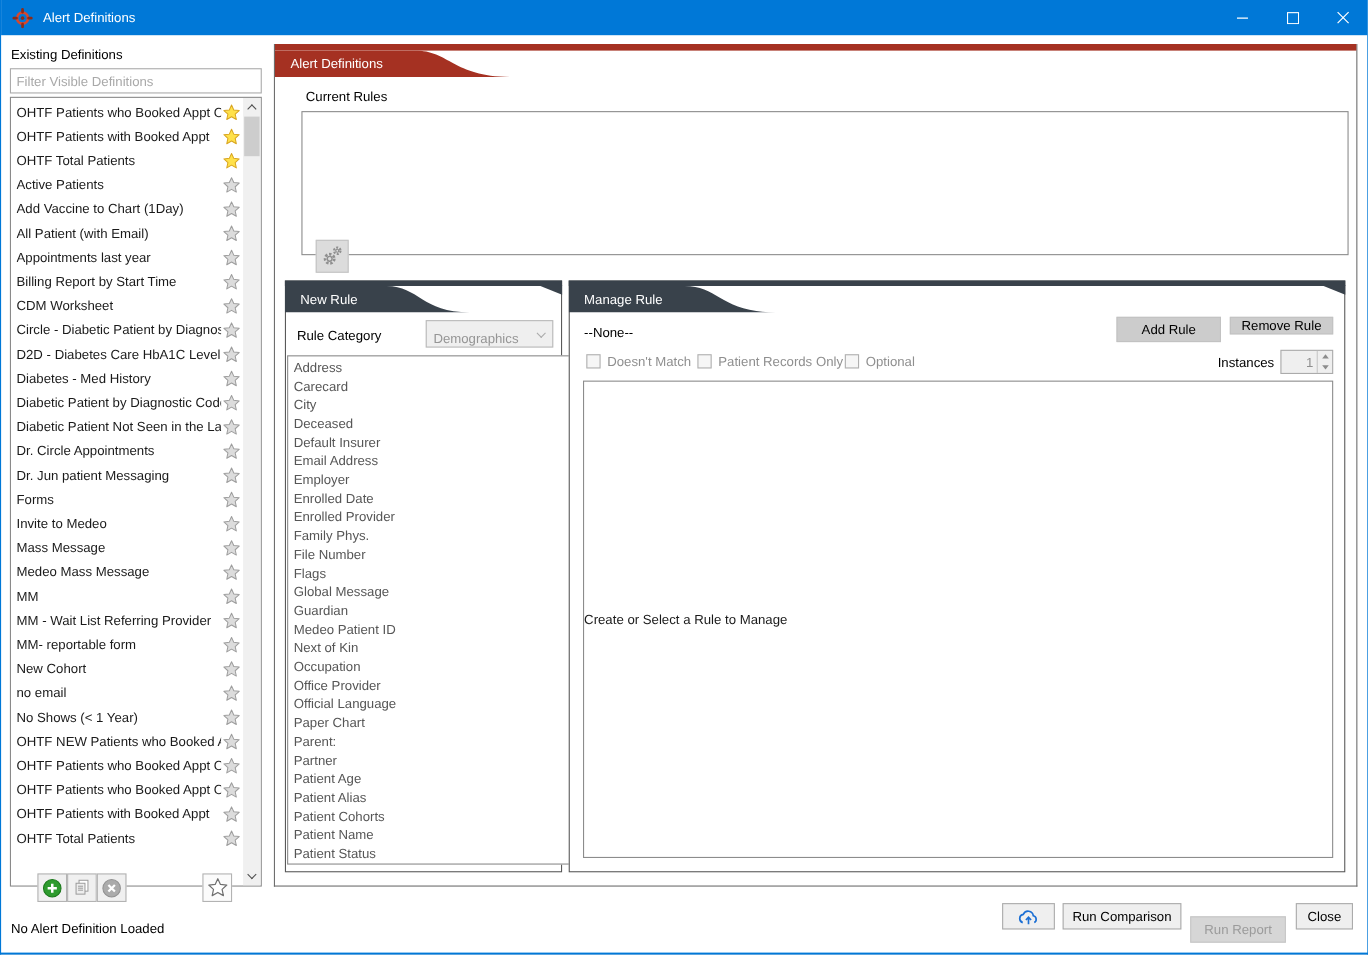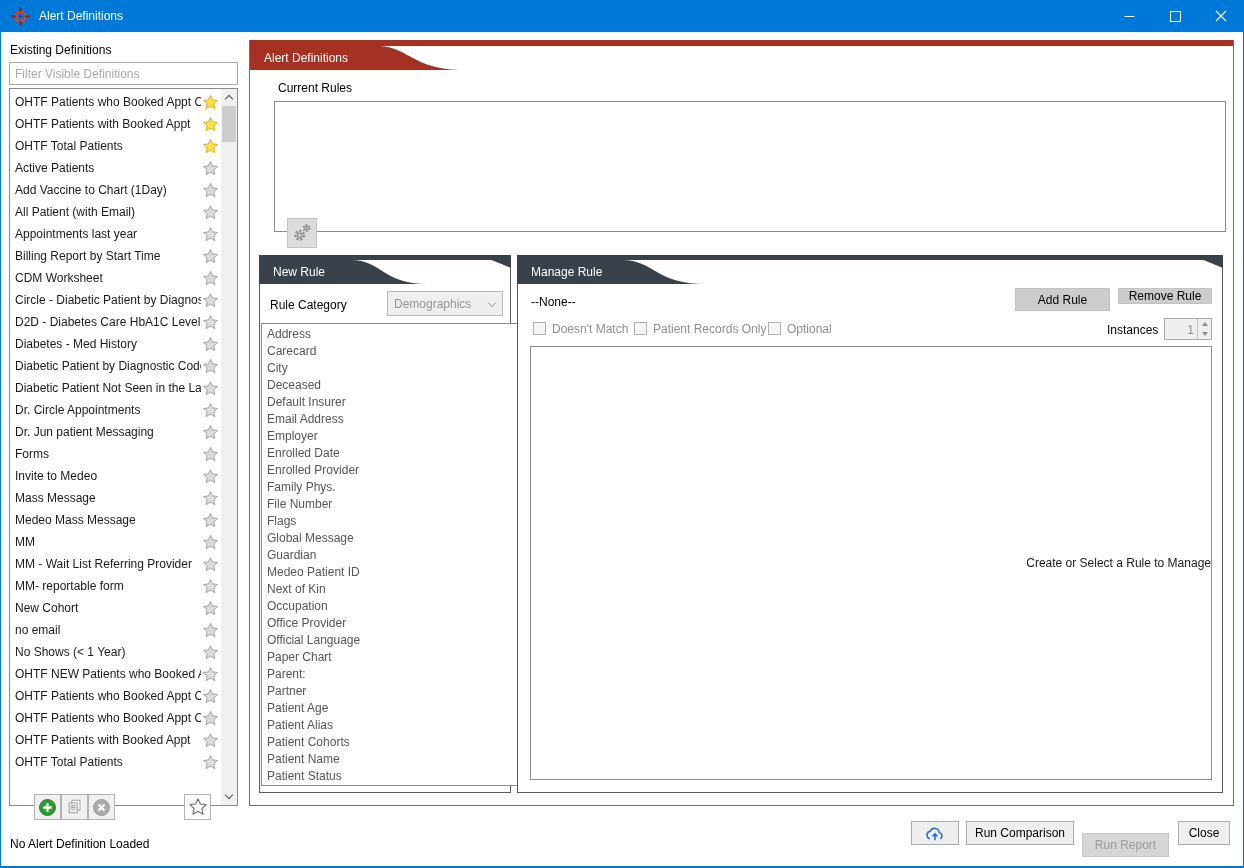--- a/index.html
+++ b/index.html
@@ -53,21 +53,21 @@
 
   
   .sub-panel { position:absolute; top:255px; border:1px solid #5A5A5A; background:#fff; }
   .panel-strip { position:absolute; left:-1px; top:-1px; height:5px; background:#39424B; }
   .fold { position:absolute; top:3px; width:0; height:0; border-top:9px solid #39424B; border-left:22px solid transparent; }
   .new-rule { left:258px; width:252px; height:538px; }
   .manage-rule { left:516px; width:706px; height:538px; }
 
   .rc-label { position:absolute; left:10px; top:42px; }
   .dropdown { position:absolute; left:127px; top:35px; width:116px; height:25px; background:#EFEFEF; border:1px solid #B9B9B9;
-              display:flex; align-items:center; padding:0 6px; color:#959595; }
+              display:flex; align-items:flex-end; padding:0 6px; color:#959595; }
   .dd-chev { position:absolute; right:7px; top:8px; width:6px; height:6px; border-left:1.4px solid #ABABAB; border-bottom:1.4px solid #ABABAB; transform:rotate(-45deg); }
 
   .cat-list { position:absolute; left:1px; top:67px; width:280px; height:463px; border:1px solid #8A8A8A; background:#fff; overflow:hidden; }
   .cat-items { position:absolute; left:0; top:2px; right:17px; }
   .cat-item { height:17px; line-height:17px; padding-left:5px; color:#565656; white-space:nowrap; overflow:hidden; }
 
   .none-label { position:absolute; left:13px; top:39px; }
   .btn { display:flex; align-items:center; justify-content:center; font:12px "Liberation Sans",sans-serif;
          background:#EFEFEF; border:1px solid #ABABAB; color:#000; }
   .btn.disabled { background:#CCCCCC; border-color:#C2C2C2; color:#000000; }
@@ -80,21 +80,21 @@
   .inst-label { position:absolute; left:589px; top:67px; color:#000; }
   .spinner { position:absolute; left:646px; top:62px; width:48px; height:22px; border:1px solid #ABABAB; background:#EFEFEF; }
   .spin-val { position:absolute; right:17px; top:4px; color:#8F8F8F; }
   .spin-btns { position:absolute; right:0; top:0; width:14px; height:100%; border-left:1px solid #C7C7C7; }
   .spin-up, .spin-dn { position:absolute; left:0; width:14px; height:10px; display:flex; align-items:center; justify-content:center; }
   .spin-up { top:0; } .spin-dn { bottom:0; }
   .tri-u { width:0;height:0;border-left:3.5px solid transparent;border-right:3.5px solid transparent;border-bottom:4px solid #8C8C8C; }
   .tri-d { width:0;height:0;border-left:3.5px solid transparent;border-right:3.5px solid transparent;border-top:4px solid #8C8C8C; }
 
   .manage-box { position:absolute; left:12px; top:90px; width:682px; height:434px; border:1px solid #8C8C8C; background:#fff;
-                display:flex; align-items:center; justify-content:flex-end; }
+                display:flex; align-items:center; justify-content:flex-start; }
   .manage-ph { color:#1A1A1A; }
 
   
   .footer-btn { position:absolute; top:821px; height:24px; }
   .upload-btn { left:910px; width:48px; }
   .run-comparison { left:965px; width:108px; }
   .run-report { left:1081px; width:87px; background:#D6D6D6; border-color:#C6C6C6; color:#9B9B9B;margin-top:12px; }
   .close-btn { left:1177px; width:52px; }
 </style>
 </head>

